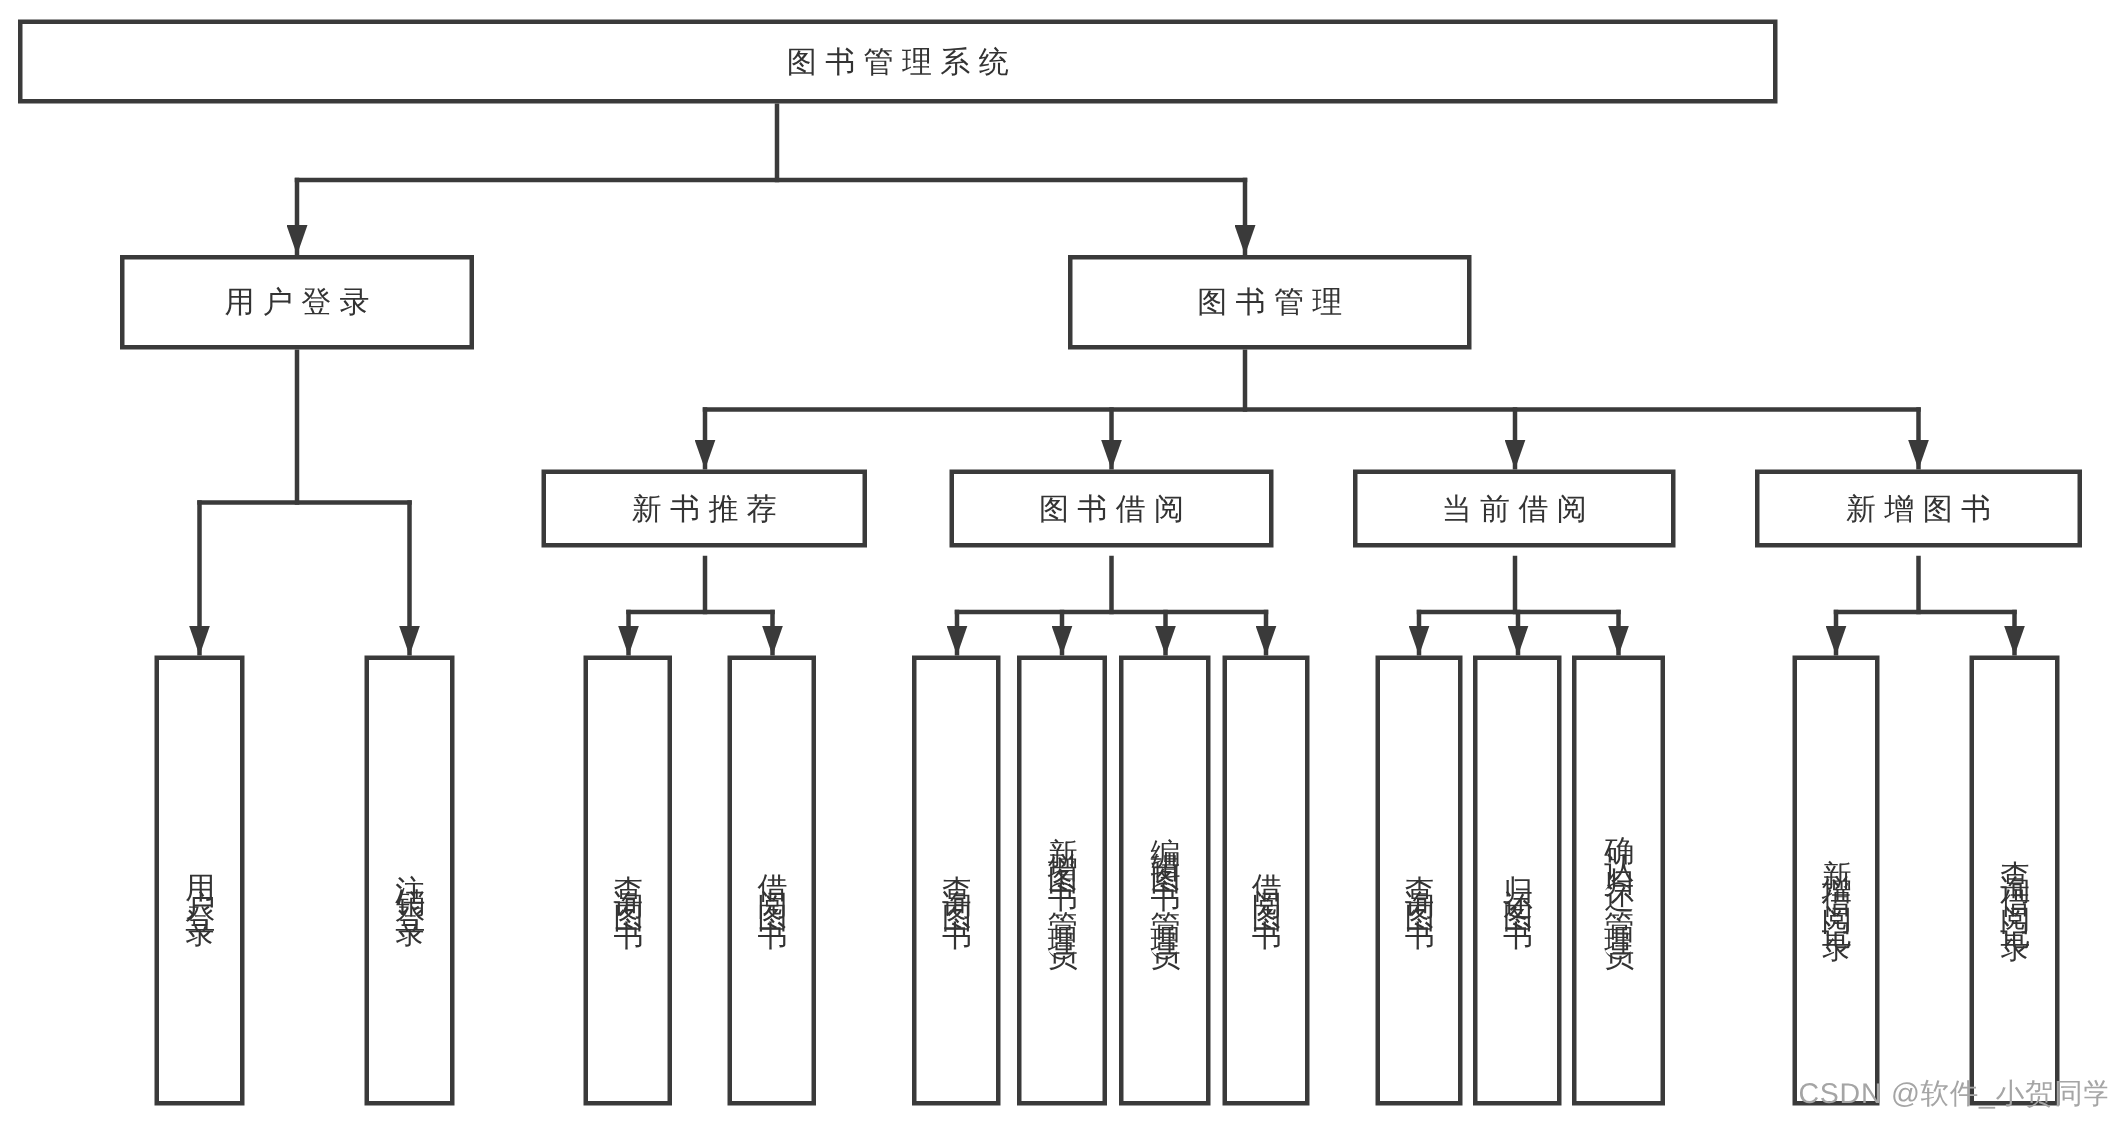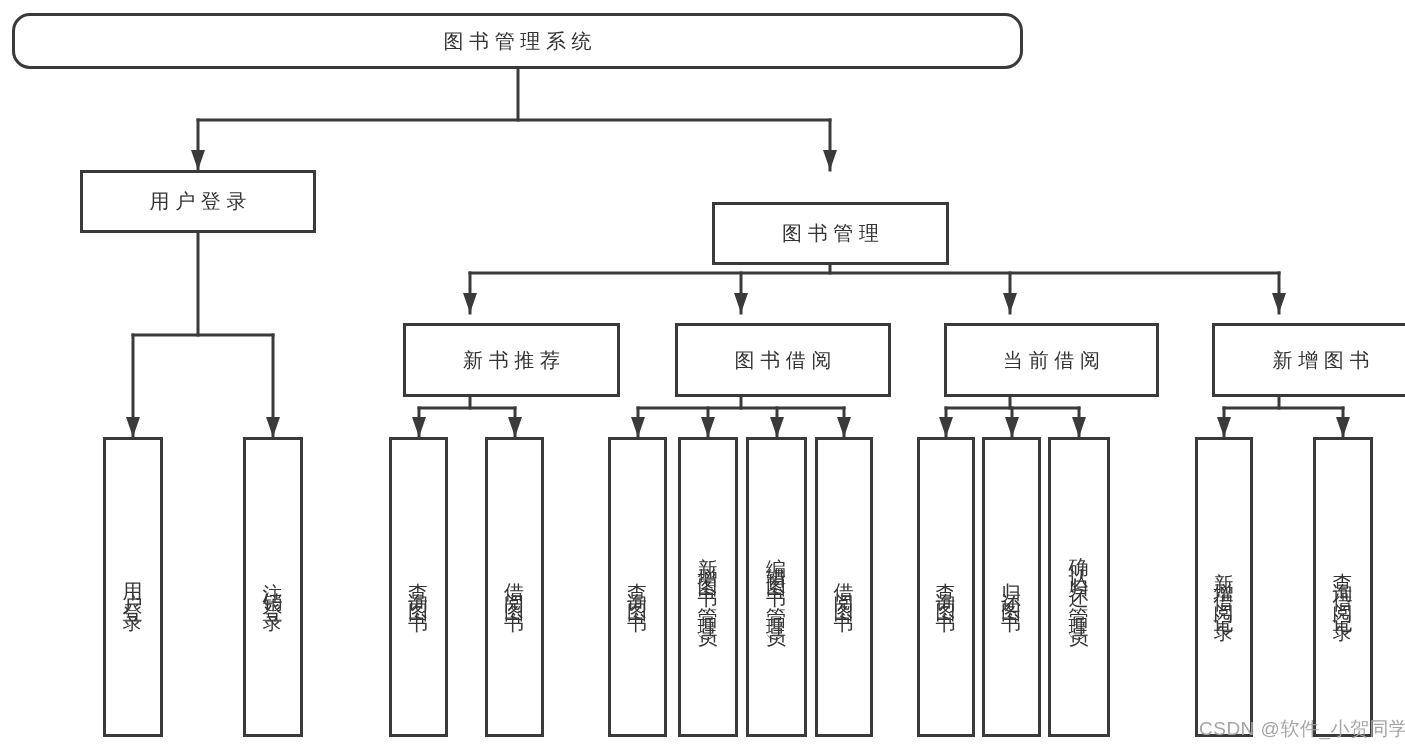--- a/index.html
+++ b/index.html
@@ -38,23 +38,23 @@
     align-items: center;
     justify-content: center;
   }
   .hbox .hlabel {
     font-size: 20px;
     letter-spacing: 0.28em;
     text-indent: 0.28em;
     white-space: nowrap;
     color: var(--text, #333333);
   }
-  .root-box { left: 12px; top: 13px; width: 1011px; height: 56px; border-radius: 18px; }
+  .root-box { left: 12px; top: 13px; width: 1173px; height: 56px; }
   .l2 { top: 170px; height: 63px; }
-  .l3 { top: 323px; height: 74px; margin-left: 42px; }
+  .l3 { top: 313px; height: 52px; }
   .vbox { top: 437px; height: 300px; }
   .vbox .vlabel {
     writing-mode: vertical-rl;
     text-orientation: mixed;
     font-size: 20px;
     line-height: 1;
     letter-spacing: 0.5em;
     color: var(--text, #333333);
     white-space: nowrap;
   }
@@ -137,21 +137,21 @@
     </g>
   </svg>
 
   <div class="box hbox root-box">
     <span class="hlabel">图书管理系统</span>
   </div>
 
   <div class="box hbox l2" style="left:80px; width:236px;">
     <span class="hlabel">用户登录</span>
   </div>
-  <div class="box hbox l2" style="left:712px; width:237px;margin-top:32px;">
+  <div class="box hbox l2" style="left:712px; width:269px;">
     <span class="hlabel">图书管理</span>
   </div>
 
   <div class="box hbox l3" style="left:361px; width:217px;">
     <span class="hlabel">新书推荐</span>
   </div>
   <div class="box hbox l3" style="left:633px; width:216px;">
     <span class="hlabel">图书借阅</span>
   </div>
   <div class="box hbox l3" style="left:902px; width:215px;">

